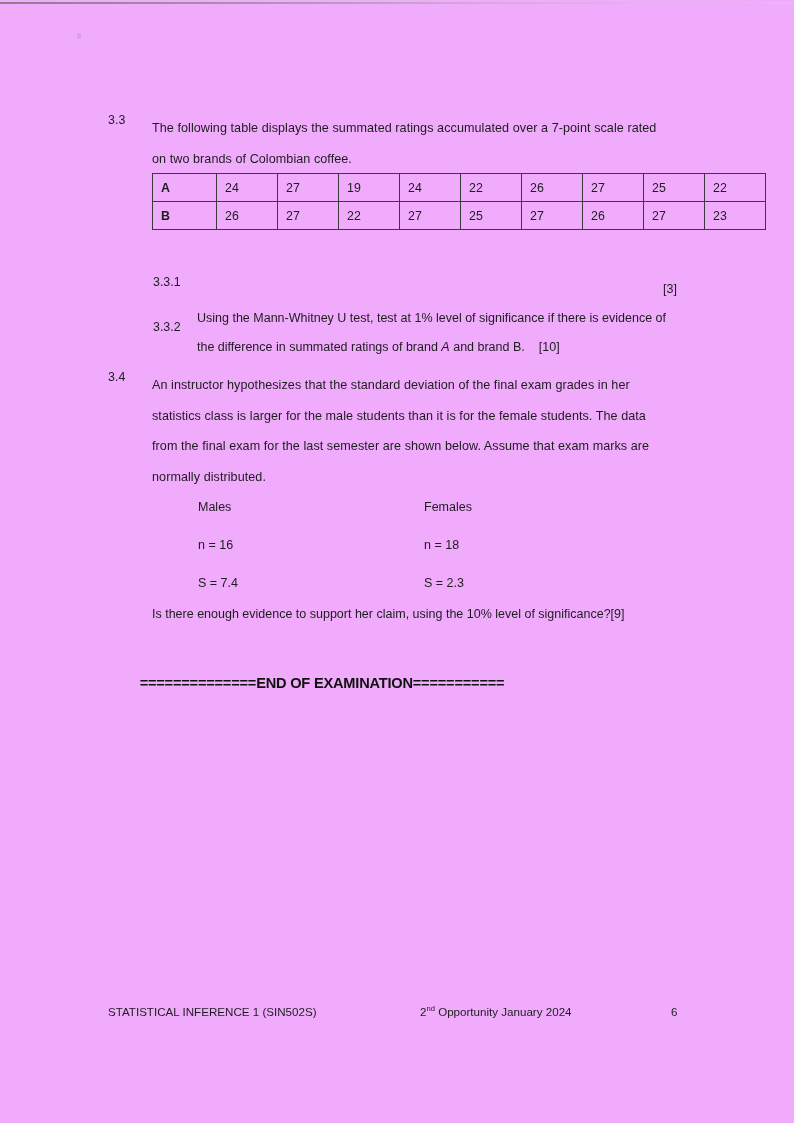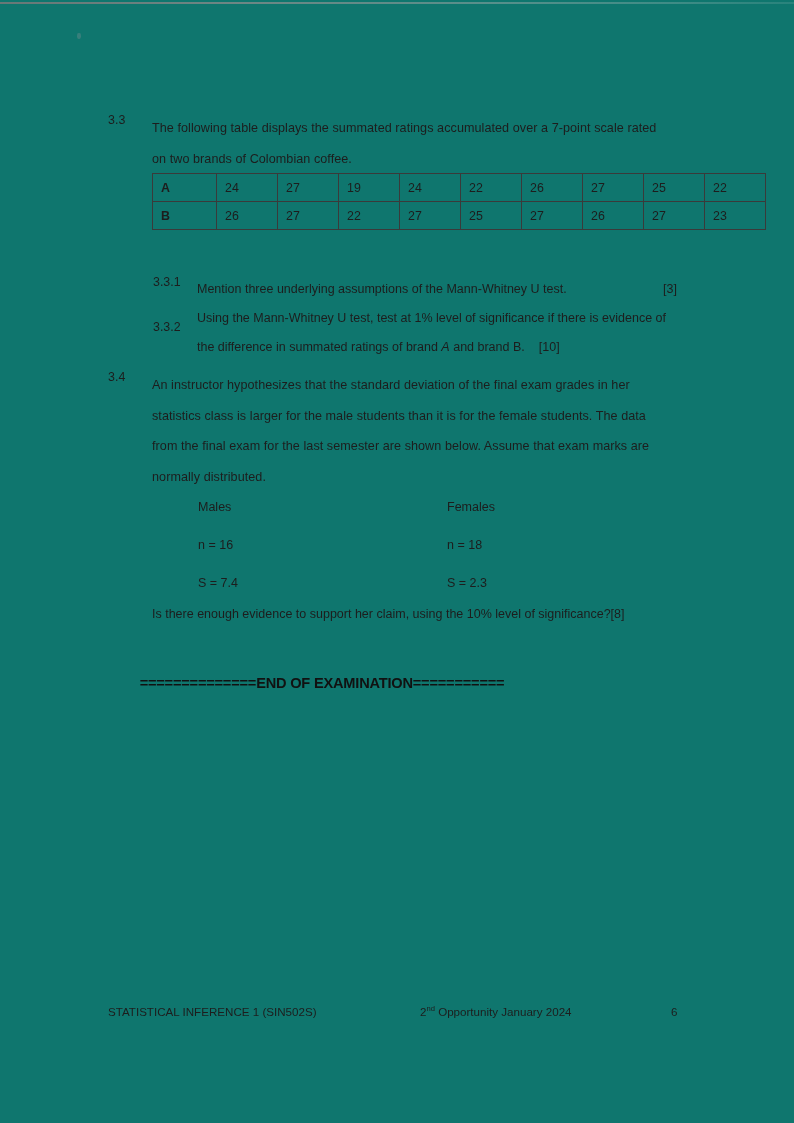--- a/index.html
+++ b/index.html
@@ -4,21 +4,21 @@
 <style>
   html, body {
     margin: 0;
     padding: 0;
     background: #ffffff;
   }
   .page {
     position: relative;
     width: 794px;
     height: 1123px;
-    background: #0f766e;
+    background: #f0abfc;
     overflow: hidden;
     font-family: "Liberation Sans", sans-serif;
     color: #1d1d1d;
     -webkit-font-smoothing: antialiased;
   }
   
   .scan-top-line {
     position: absolute;
     left: 0;
     top: 2px;
@@ -109,21 +109,21 @@
     left: 0;
     top: 488px;
     width: 794px;
   }
   .stats .col {
     position: absolute;
     font-size: 12.5px;
     line-height: 38px;
   }
   .stats .col-m { left: 198px; }
-  .stats .col-f { left: 424px; margin-left: 23px; }
+  .stats .col-f { left: 424px; }
 
   .closing-line {
     position: absolute;
     left: 152px;
     top: 603px;
     width: 545px;
     font-size: 12.5px;
     line-height: 22px;
   }
 
@@ -199,42 +199,42 @@
           <td class="val-cell">25</td>
           <td class="val-cell">27</td>
           <td class="val-cell">26</td>
           <td class="val-cell">27</td>
           <td class="val-cell">23</td>
         </tr>
       </tbody>
     </table>
 
     <div class="sub-num" style="top:275px;">3.3.1</div>
-    <div class="sub-body" style="top:275px;"><span>Mention three underlying assumptions of the Mann-Whitney U test.</span><span class="marks">[3]</span></div>
+    <div class="sub-body" style="top:275px;"><span class="marks">[3]</span></div>
 
     <div class="sub-num" style="top:320px;">3.3.2</div>
     <div class="sub-body" style="top:304px;"><span>Using the Mann-Whitney U test, test at 1% level of significance if there is evidence of the difference in summated ratings of brand </span><span class="ital">A</span><span> and brand B.</span><span style="display:inline-block;width:14px;"></span><span>[10]</span></div>
 
     <div class="q-num" style="top:370px;">3.4</div>
     <div class="q-body" style="top:370px;">An instructor hypothesizes that the standard deviation of the final exam grades in her statistics class is larger for the male students than it is for the female students. The data from the final exam for the last semester are shown below. Assume that exam marks are normally distributed.</div>
 
     <div class="stats">
       <div class="col col-m">
         <div>Males</div>
         <div>n = 16</div>
         <div>S = 7.4</div>
       </div>
       <div class="col col-f">
         <div>Females</div>
         <div>n = 18</div>
         <div>S = 2.3</div>
       </div>
     </div>
 
-    <div class="closing-line">Is there enough evidence to support her claim, using the 10% level of significance?[8]</div>
+    <div class="closing-line">Is there enough evidence to support her claim, using the 10% level of significance?[9]</div>
 
     <div class="end-banner">==============END OF EXAMINATION===========</div>
 
     <div class="footer">
       <div class="f-left">STATISTICAL INFERENCE 1 (SIN502S)</div>
       <div class="f-center"><span>2</span><sup>nd</sup><span> Opportunity January 2024</span></div>
       <div class="f-right">6</div>
     </div>
 
   </div>

